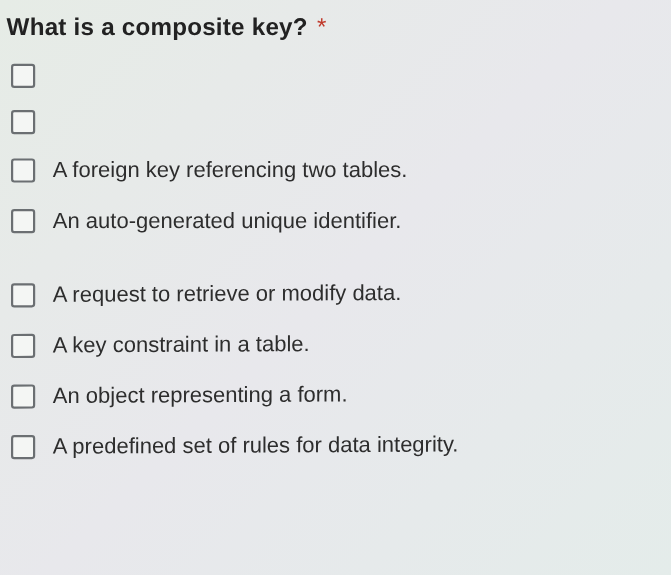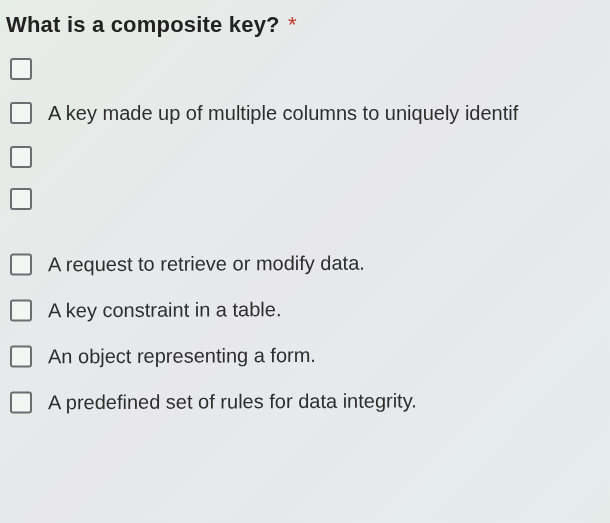--- a/index.html
+++ b/index.html
@@ -68,27 +68,28 @@
     <div class="question-title">
       <span>What is a composite key?</span>
       <span class="required-asterisk">*</span>
     </div>
 
     <div class="option-row">
       <div class="checkbox"></div>
     </div>
     <div class="option-row">
       <div class="checkbox"></div>
-      <div class="option-label">A key made up of multiple columns to uniquely identif</div>
     </div>
     <div class="option-row">
       <div class="checkbox"></div>
+      <div class="option-label">A foreign key referencing two tables.</div>
     </div>
     <div class="option-row">
       <div class="checkbox"></div>
+      <div class="option-label">An auto-generated unique identifier.</div>
     </div>
   </div>
 
   <div class="question-block q2">
 
     <div class="option-row">
       <div class="checkbox"></div>
       <div class="option-label">A request to retrieve or modify data.</div>
     </div>
     <div class="option-row">

